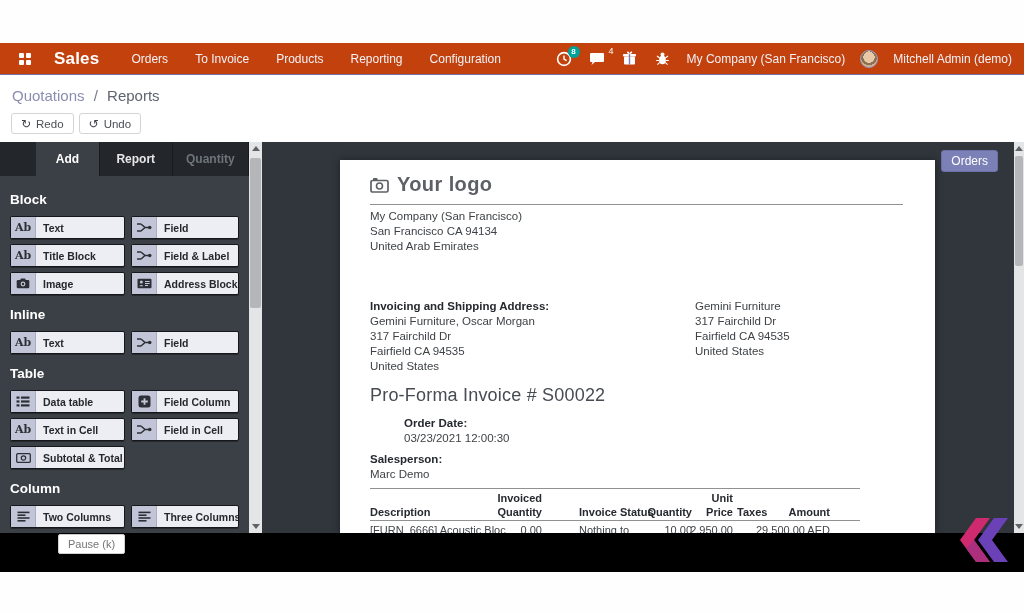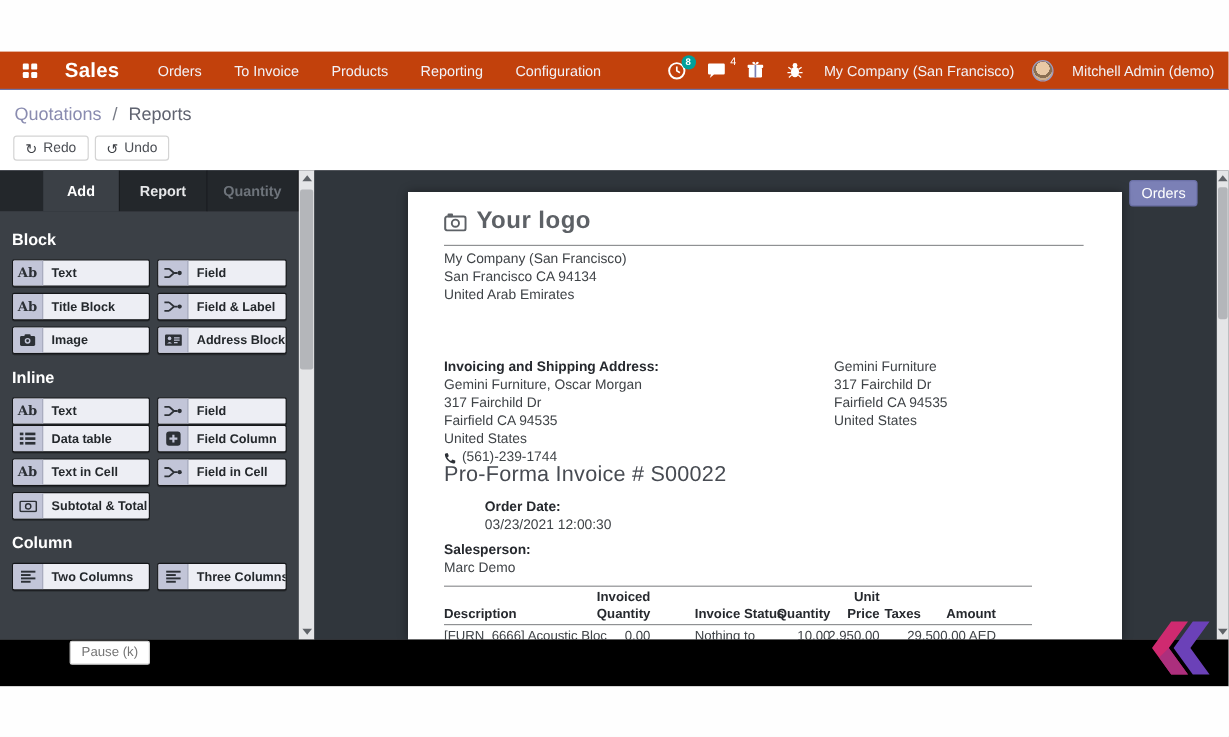--- a/index.html
+++ b/index.html
@@ -258,20 +258,21 @@
             <span class="blk-ic">
               <svg class="ic" width="16" height="11" viewBox="0 0 16 11">
                   <path d="M1 2 H5 M1 9 H5 M5 2 L9 5.5 L5 9 M9 5.5 H12" stroke="#2c3036" stroke-width="1.5" fill="none"></path>
                   <circle cx="13.7" cy="5.5" r="1.8" fill="#2c3036"></circle>
                 </svg>
             </span>
             <span class="blk-lb">Field</span>
           </div>
         </div>
 
+        <div class="sec-title">Table</div>
         <div class="blk-grid">
           <div class="blk">
             <span class="blk-ic">
               <svg class="ic" width="14" height="11" viewBox="0 0 14 11">
                   <rect x="0.5" y="0.5" width="3" height="2.2" fill="#2c3036"></rect>
                   <rect x="0.5" y="4.4" width="3" height="2.2" fill="#2c3036"></rect>
                   <rect x="0.5" y="8.3" width="3" height="2.2" fill="#2c3036"></rect>
                   <rect x="5" y="0.5" width="8.5" height="2.2" fill="#2c3036"></rect>
                   <rect x="5" y="4.4" width="8.5" height="2.2" fill="#2c3036"></rect>
                   <rect x="5" y="8.3" width="8.5" height="2.2" fill="#2c3036"></rect>
@@ -374,26 +375,20 @@
           <div>San Francisco CA 94134</div>
           <div>United Arab Emirates</div>
         </div>
 
         <div class="p-abs addr" style="left:30px; top:139px;">
           <div class="b">Invoicing and Shipping Address:</div>
           <div>Gemini Furniture, Oscar Morgan</div>
           <div>317 Fairchild Dr</div>
           <div>Fairfield CA 94535</div>
           <div>United States</div>
-          <div class="phone-row">
-            <svg class="ic" width="10" height="10" viewBox="0 0 16 16">
-              <path d="M3 1 C1.8 1.2 1 2 1.2 3.6 C1.8 8.8 7.2 14.2 12.4 14.8 C14 15 14.8 14.2 15 13 L15 10.8 L10.8 9.6 L9.6 11.6 C7.2 10.6 5.4 8.8 4.4 6.4 L6.4 5.2 L5.2 1 Z" fill="#2c3036"></path>
-            </svg>
-            <span>(561)-239-1744</span>
-          </div>
         </div>
 
         <div class="p-abs addr" style="left:355px; top:139px;">
           <div>Gemini Furniture</div>
           <div>317 Fairchild Dr</div>
           <div>Fairfield CA 94535</div>
           <div>United States</div>
         </div>
 
         <div class="p-abs doc-title" style="left:30px; top:225px;">Pro-Forma Invoice # S00022</div>

